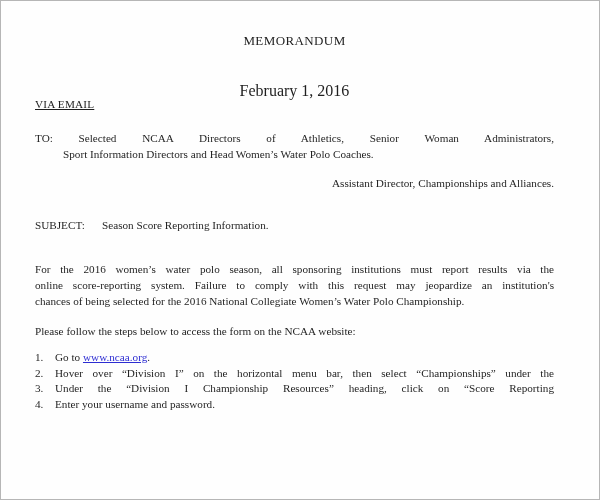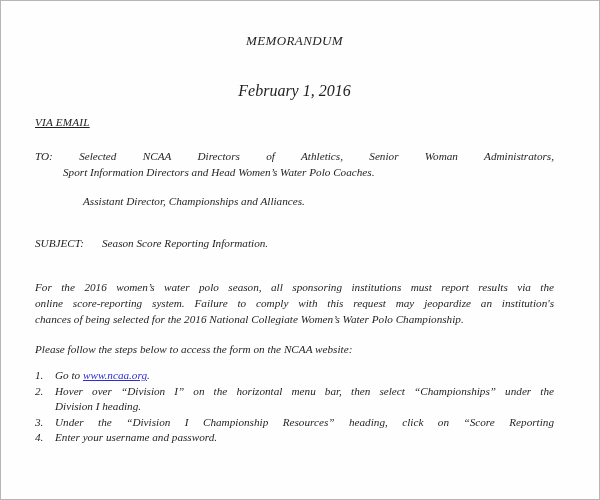--- a/index.html
+++ b/index.html
@@ -7,31 +7,30 @@
     position:relative;
     width:600px; height:500px;
     box-sizing:border-box;
     border:1px solid #b6b6b6;
     background:#fefefe;
     font-family:"Liberation Serif", serif;
     color:#1f1f1f;
     font-size:11.2px;
     padding:0 45px 0 34px;
     overflow:hidden;
-    font-style:italic;
   }
   .title  { margin-top:33px; text-align:center; font-size:13px; letter-spacing:0.4px; line-height:14px; }
   .date   { margin-top:36px; text-align:center; font-size:16px; line-height:13px; }
-  .via    { margin-top:18px; text-decoration:underline; letter-spacing:0.2px; line-height:14px; }
+  .via    { text-decoration:underline; letter-spacing:0.2px; line-height:14px; }
   .jline  { text-align:justify; text-align-last:justify; }
   .to-block   { margin-top:19px; line-height:16px; }
   .to-l2      { margin-left:28px; }
   .from-block { margin-top:13px; line-height:16px; }
   .lbl-from   { display:inline-block; width:48px; }
-  .from-l2    { margin-left:48px; }
+  .from-l2    { margin-left:24px;text-align:right; }
   .subject    { margin-top:26px; line-height:16px; }
   .lbl-subj   { display:inline-block; width:67px; }
   .para1  { margin-top:28px; line-height:16px; }
   .para2  { margin-top:14px; line-height:16px; }
   .steps  { margin-top:11px; line-height:15.5px; }
   .step   { display:flex; }
   .step .num  { flex:0 0 20px; width:20px; }
   .step .body { flex:1; }
   a.link { color:#2d2dd2; text-decoration:underline; cursor:pointer; }
 </style>
@@ -71,21 +70,20 @@
 
     <div class="step">
       <span class="num">1.</span>
       <div class="body"><span>Go to </span><a class="link">www.ncaa.org</a><span>.</span></div>
     </div>
 
     <div class="step">
       <span class="num">2.</span>
       <div class="body">
         <div class="jline">Hover over “Division I” on the horizontal menu bar, then select “Championships” under the</div>
-        <div>Division I heading.</div>
       </div>
     </div>
 
     <div class="step">
       <span class="num">3.</span>
       <div class="body">
         <div class="jline">Under the “Division I Championship Resources” heading, click on “Score Reporting</div>
       </div>
     </div>
 

